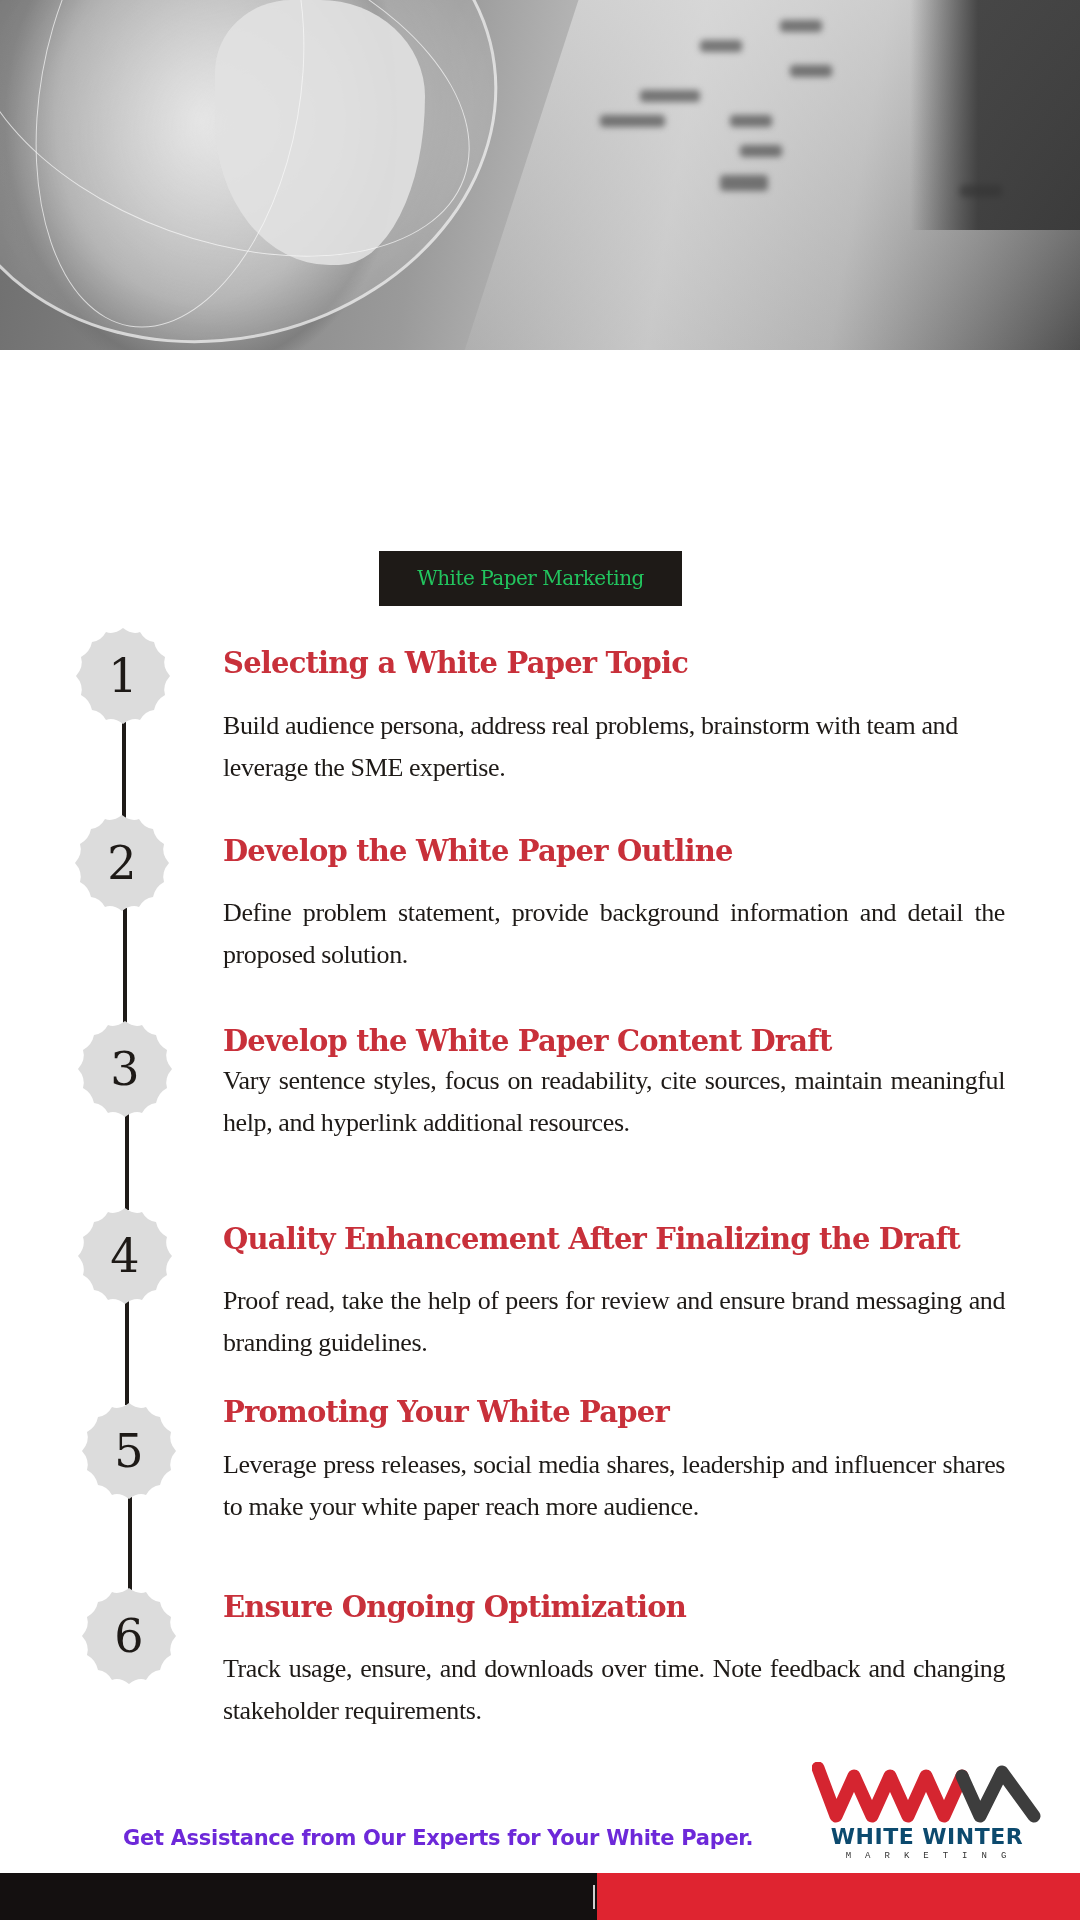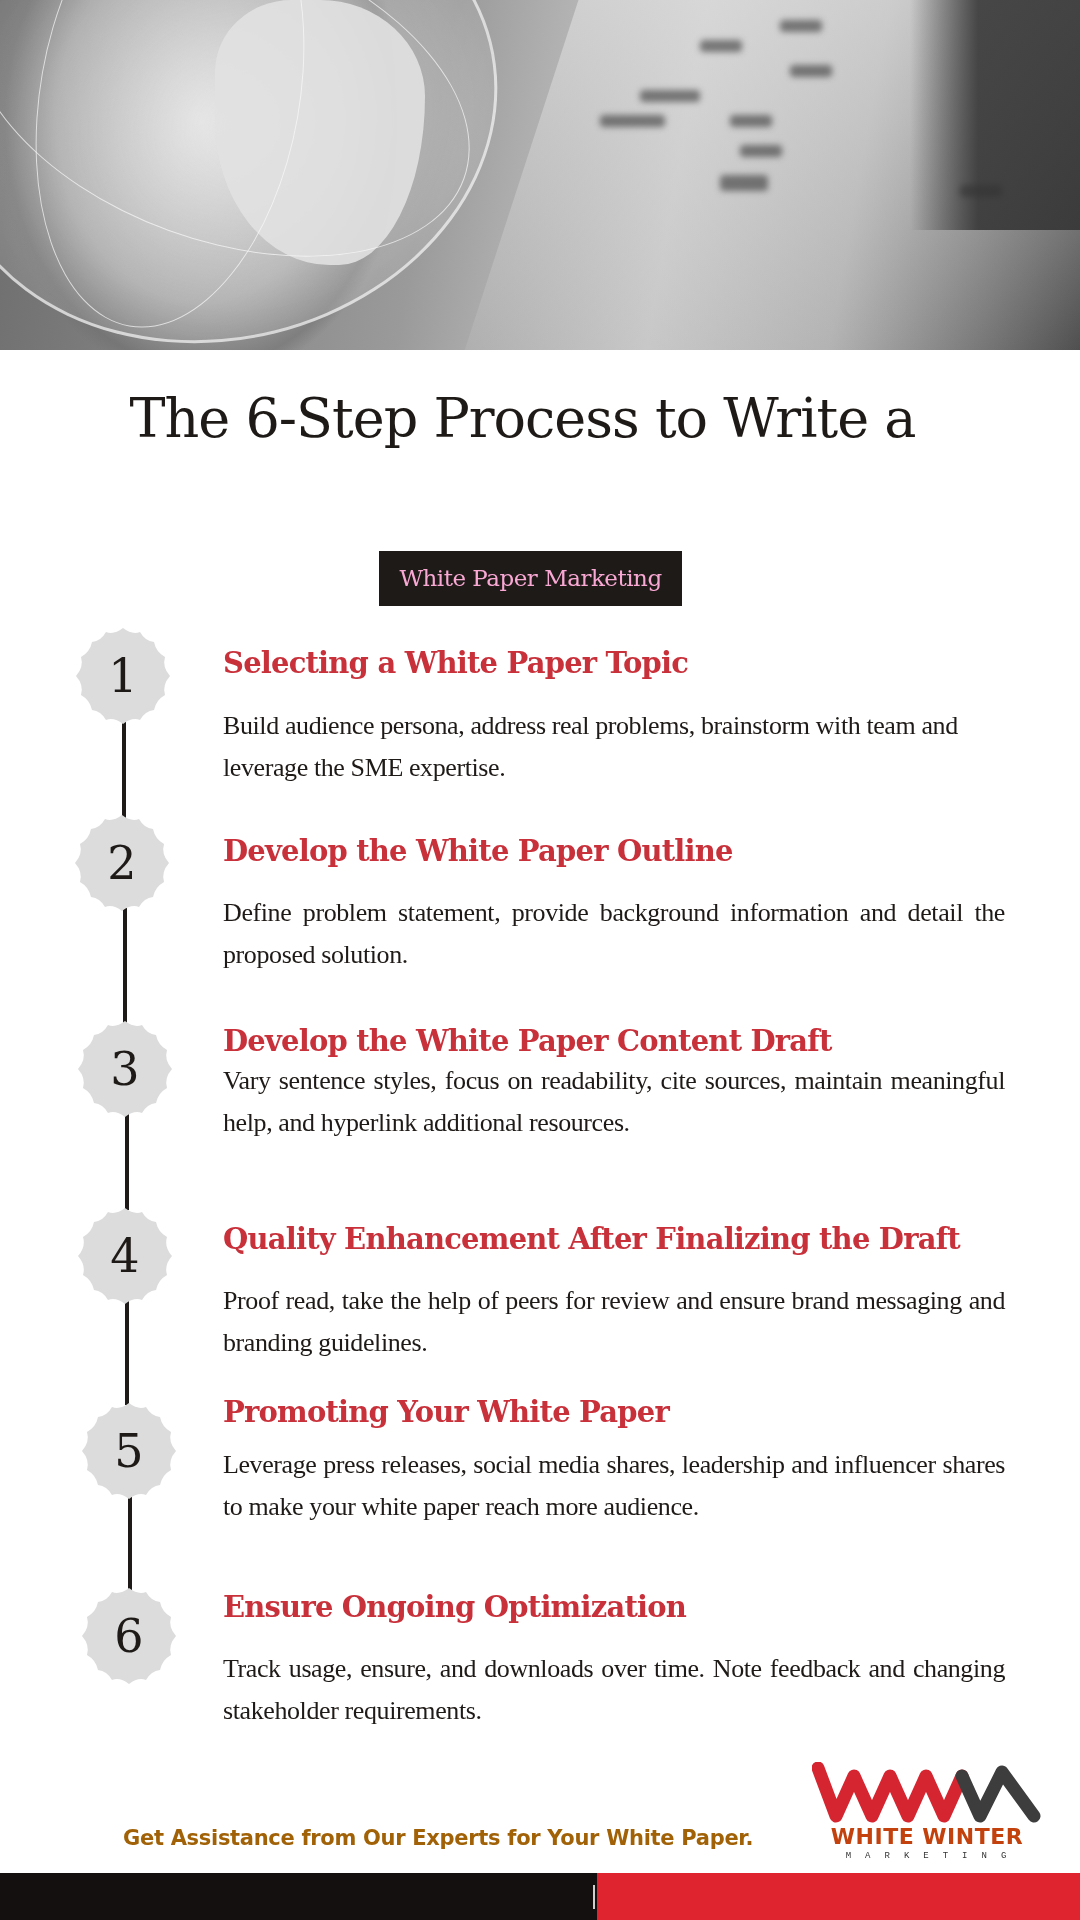--- a/index.html
+++ b/index.html
@@ -34,22 +34,22 @@
     .hero .dark-right { position: absolute; right: 0; top: 0; width: 170px; height: 230px; background: linear-gradient(90deg, rgba(60,60,60,0) 0%, rgba(50,50,50,0.85) 40%); }
 
     
     .title {
       position: absolute; left: 80px; top: 378px; width: 885px;
       text-align: center; font-family: "DejaVu Serif", serif; font-weight: 400;
       font-size: 54px; line-height: 82px; color: #1e1a17; letter-spacing: -1px;
     }
     .tag {
       position: absolute; left: 379px; top: 551px; width: 303px; height: 55px;
-      background: #1e1a17; color: #f9a8d4; font-family: "DejaVu Serif", serif;
-      font-size: 23px; line-height: 55px; text-align: center; letter-spacing: -0.5px;
+      background: #1e1a17; color: #22c55e; font-family: "DejaVu Serif", serif;
+      font-size: 20px; line-height: 55px; text-align: center; letter-spacing: -0.5px;
     }
 
     
     .line { position: absolute; width: 4px; background: #1e1a17; }
     .badge {
       position: absolute; width: 102px; height: 102px;
     }
     .badge svg { position: absolute; left: 0; top: 0; }
     .badge .n {
       position: absolute; left: 0; top: 0; width: 102px; height: 102px;
@@ -62,26 +62,26 @@
       font-size: 29px; color: #c8303a; letter-spacing: -0.8px; white-space: nowrap;
     }
     .step-desc {
       position: absolute; left: 223px; width: 782px; font-family: Liberation Serif, serif;
       font-size: 26px; line-height: 42px; color: #1e1a17; text-align: justify; letter-spacing: -0.4px;
     }
 
     
     .cta {
       position: absolute; left: 123px; top: 1826px; font-family: "DejaVu Sans", sans-serif;
-      font-weight: 700; font-size: 21px; color: #a16207; letter-spacing: -0.3px; white-space: nowrap;
+      font-weight: 700; font-size: 21px; color: #6d28d9; letter-spacing: -0.3px; white-space: nowrap;
     }
     .logo { position: absolute; left: 812px; top: 1762px; width: 230px; height: 106px; }
     .logo .wordmark {
       position: absolute; left: 0; top: 62px; width: 230px; text-align: center;
-      font-family: "DejaVu Sans", sans-serif; font-weight: 700; font-size: 22px; color: #c2410c; letter-spacing: 0.5px;
+      font-family: "DejaVu Sans", sans-serif; font-weight: 700; font-size: 22px; color: #0c4a6e; letter-spacing: 0.5px;
     }
     .logo .sub {
       position: absolute; left: 0; top: 89px; width: 230px; text-align: center;
       font-family: Liberation Mono, monospace; font-size: 9px; color: #333; letter-spacing: 14px; padding-left: 12px;
     }
     .bar { position: absolute; left: 0; top: 1873px; width: 1080px; height: 47px; background: #141010; }
     .bar .red { position: absolute; left: 597px; top: 0; width: 483px; height: 47px; background: #df2430; }
     .bar .web {
       position: absolute; right: 489px; top: 0; line-height: 47px; font-family: "Liberation Sans", sans-serif;
       font-size: 20px; color: #f4f4f4; letter-spacing: 3px; white-space: nowrap;
@@ -107,21 +107,21 @@
   <div class="num" style="left:720px;top:175px;width:48px;height:16px;"></div>
   <div class="num" style="left:960px;top:185px;"></div>
   <div class="dark-right"></div>
   <div class="globe"></div>
   <div class="continent"></div>
   <div class="meridian" style="left:-40px;top:-60px;width:520px;height:300px;transform:rotate(20deg);"></div>
   <div class="meridian" style="left:40px;top:-140px;width:260px;height:470px;transform:rotate(10deg);"></div>
 </div>
 
 <h1 class="title">
-  <span>The 6-Step Process to Write a</span><br>
+  <br>
 </h1>
 <div class="tag">White Paper Marketing</div>
 
 <div class="line" style="left:122px;top:720px;height:100px;"></div>
 <div class="line" style="left:123px;top:908px;height:115px;"></div>
 <div class="line" style="left:125px;top:1110px;height:100px;"></div>
 <div class="line" style="left:125px;top:1300px;height:105px;"></div>
 <div class="line" style="left:128px;top:1495px;height:100px;"></div>
 
 <div class="badge" style="left:72px;top:625px;">

